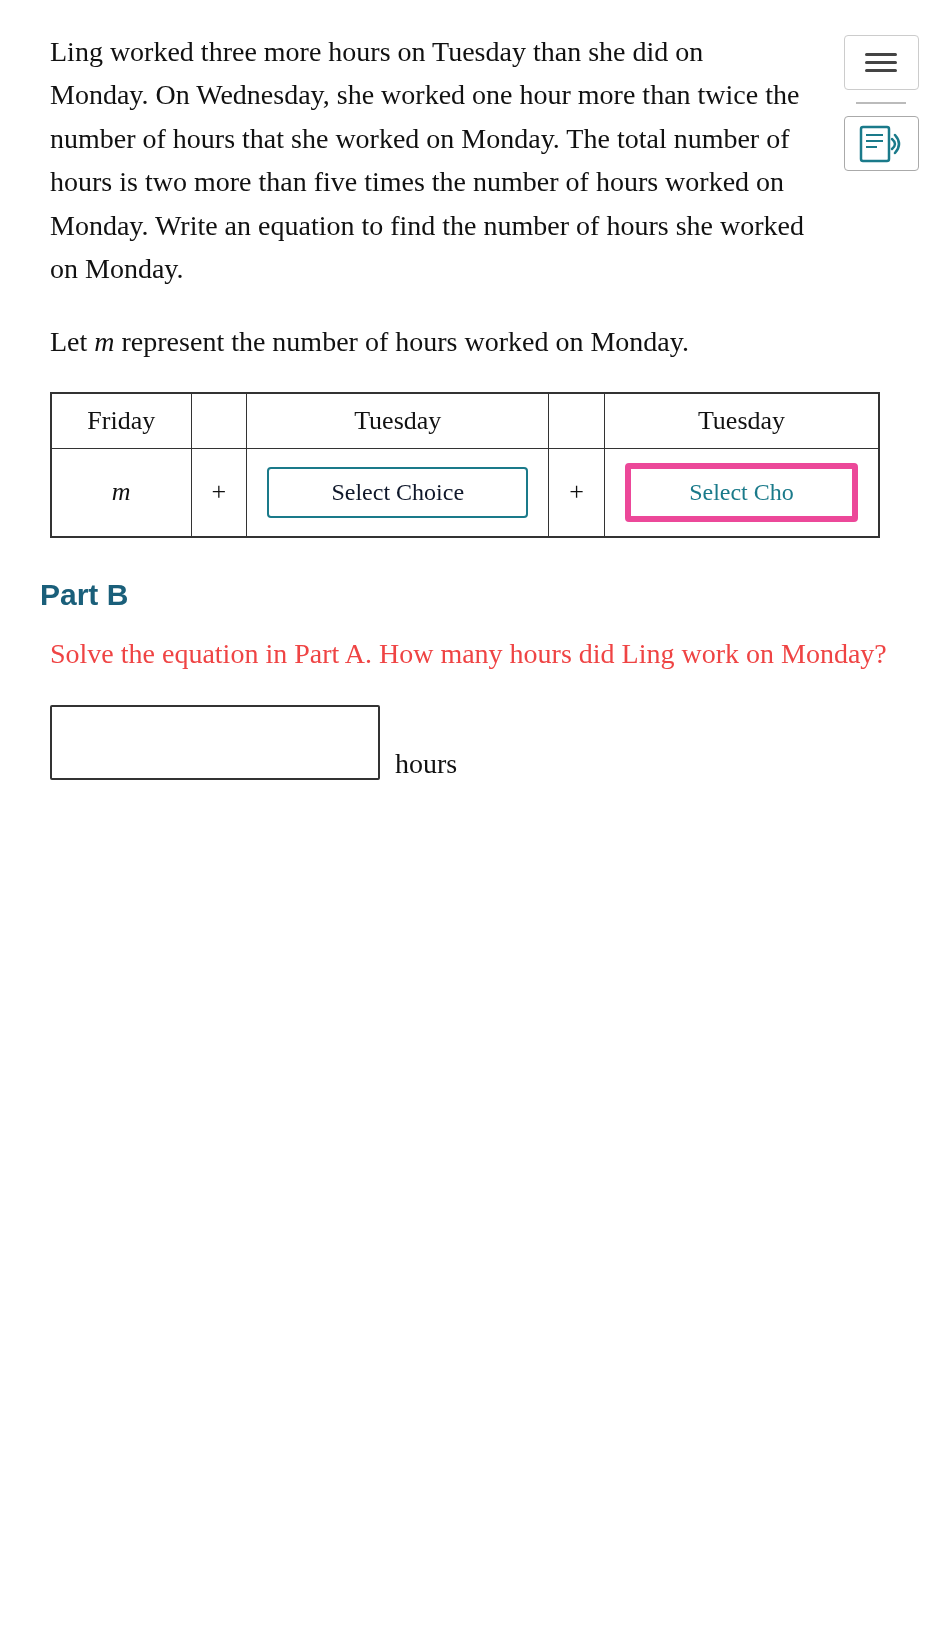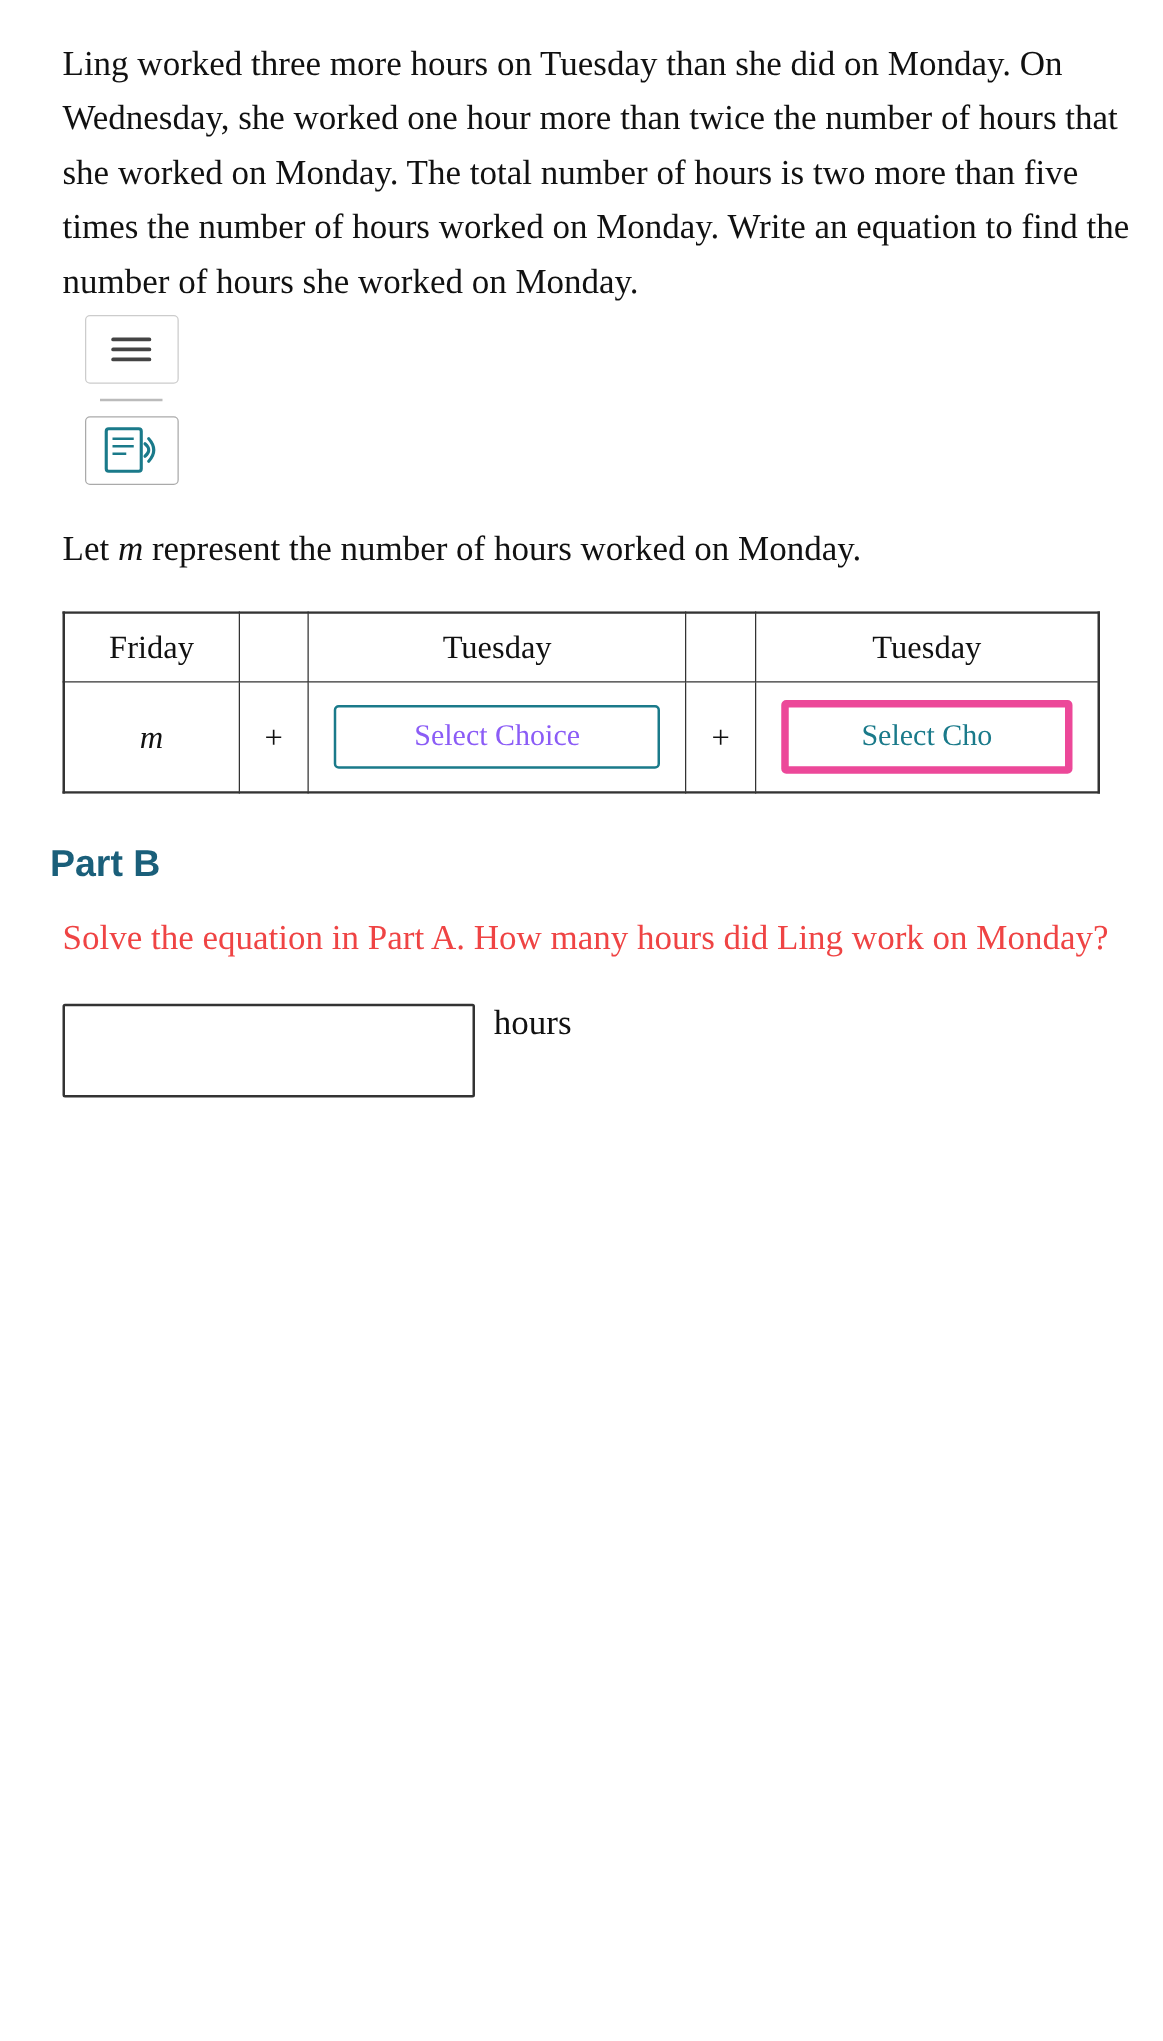--- a/index.html
+++ b/index.html
@@ -20,21 +20,21 @@
     .page-container {
       width: 930px;
       min-height: 1633px;
       background: #ffffff;
       padding: 30px 0 40px 0;
     }
 
     
     .top-section {
       display: flex;
-      flex-direction: column;
+      flex-direction: row;
       align-items: flex-start;
       padding: 0 4px 0 50px;
       margin-bottom: 30px;
     }
 
     .problem-text {
       flex: 1;
       font-size: 28px;
       line-height: 1.55;
       color: #111;
@@ -153,21 +153,21 @@
     }
 
     .td-wednesday {
       min-width: 180px;
     }
 
     .select-choice-btn {
       background: #fff;
       border: 2px solid #1a7a8a;
       border-radius: 4px;
-      color: #8b5cf6;
+      color: #0f172a;
       font-size: 24px;
       padding: 10px 18px;
       cursor: pointer;
       width: 100%;
       text-align: center;
       font-family: Georgia, serif;
     }
 
     .th-wednesday-cell {
       
@@ -205,21 +205,21 @@
       font-size: 28px;
       line-height: 1.55;
       color: #ef4444;
       font-family: Georgia, serif;
       margin-bottom: 30px;
       padding-left: 10px;
     }
 
     .answer-row {
       display: flex;
-      align-items: flex-start;
+      align-items: flex-end;
       gap: 15px;
       padding-left: 10px;
     }
 
     .answer-input {
       width: 330px;
       height: 75px;
       border: 2px solid #333;
       border-radius: 2px;
       font-size: 22px;

